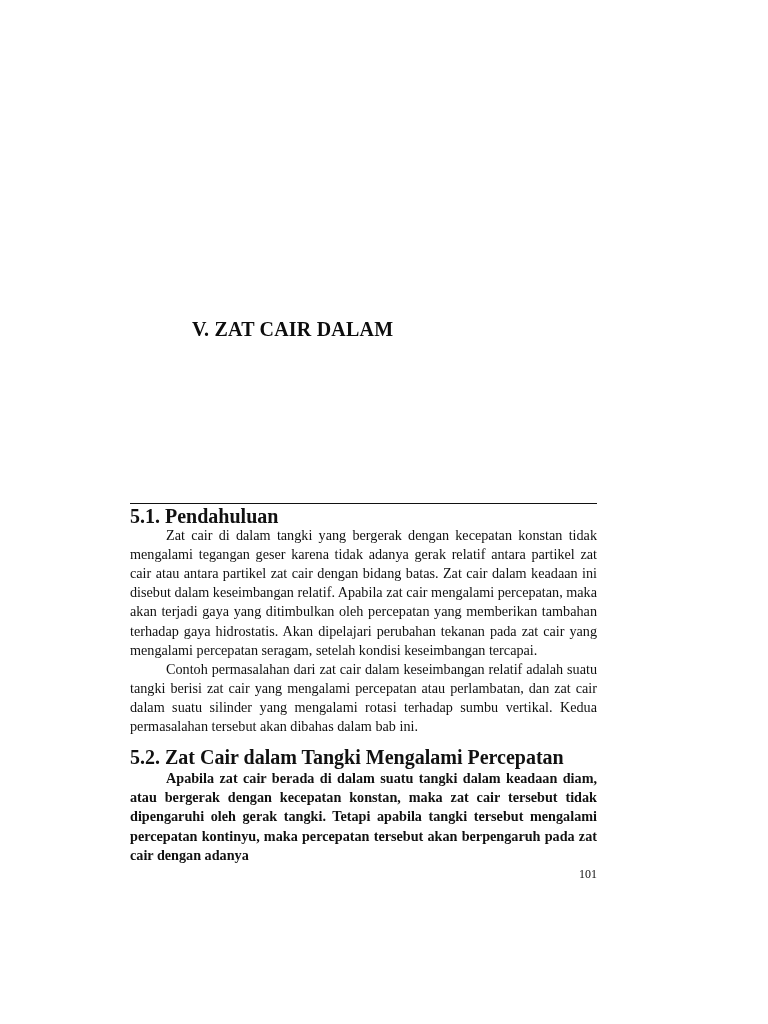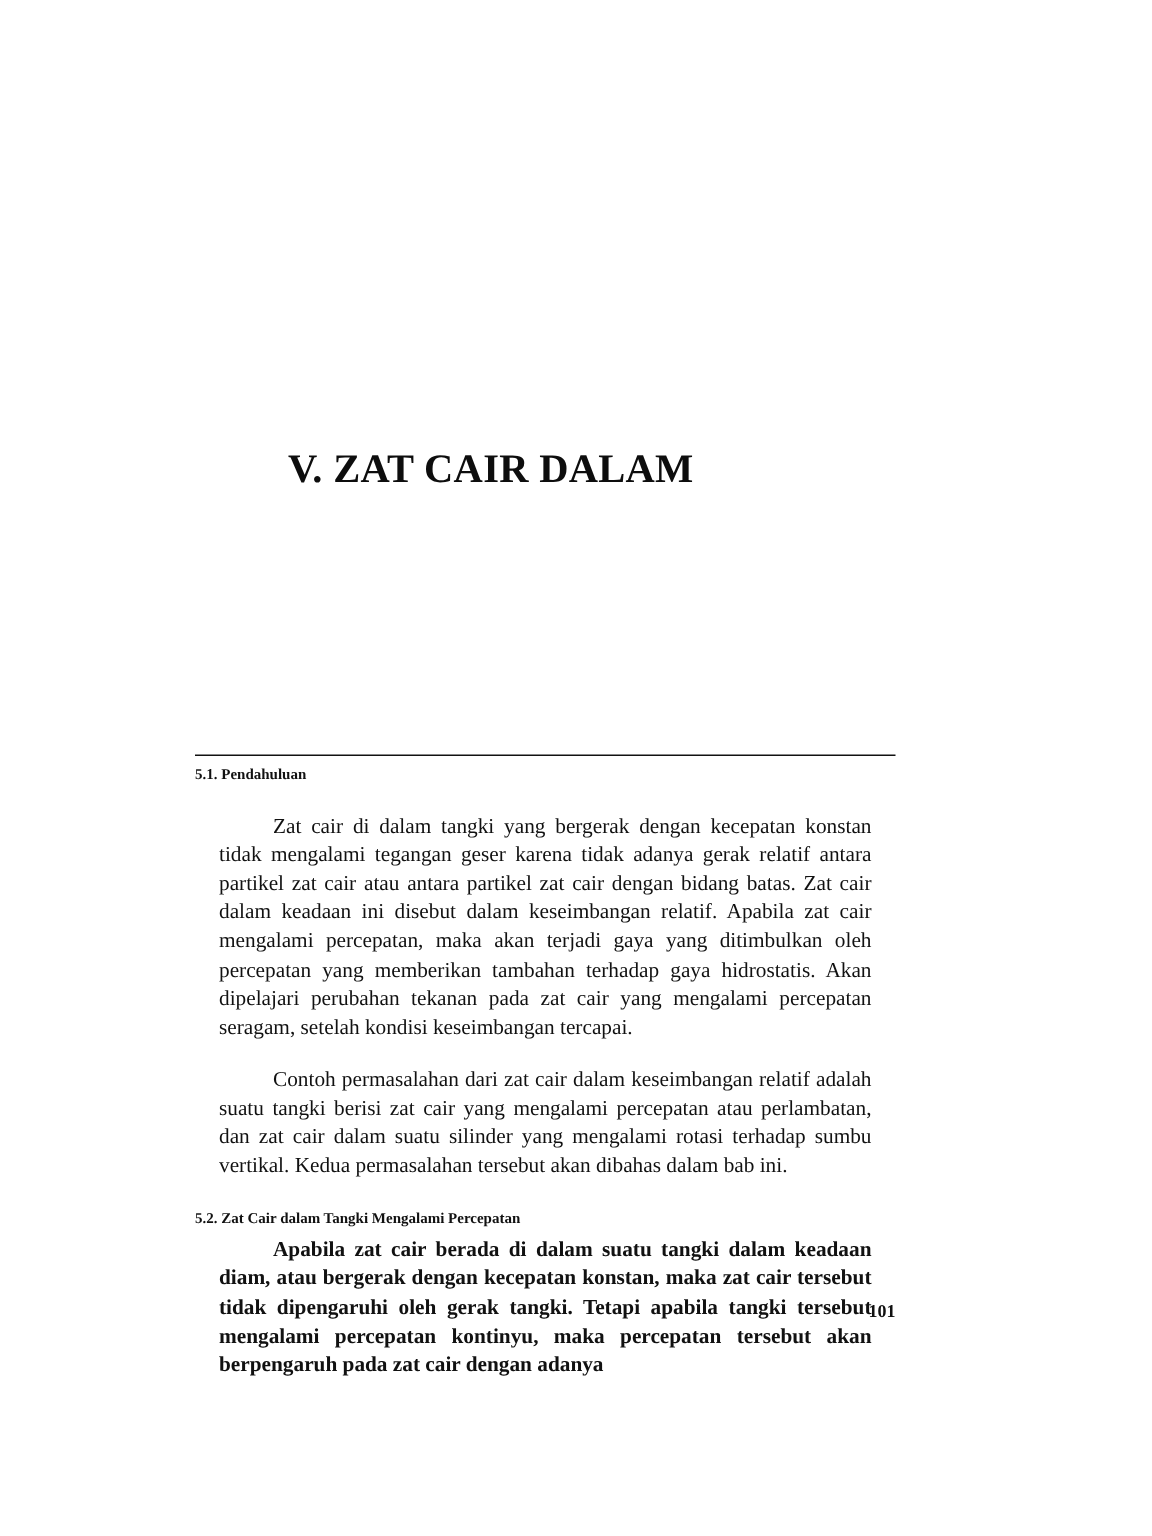--- a/index.html
+++ b/index.html
@@ -11,24 +11,24 @@
       width: 768px;
       height: 1024px;
       position: relative;
       overflow: hidden;
       font-family: "Liberation Serif", "DejaVu Serif", serif;
       color: #111111;
     }
     .chapter-title {
       position: absolute;
       left: 192px;
-      top: 297px;
+      top: 314px;
       margin: 0;
       font-weight: bold;
-      font-size: 27px;
+      font-size: 20px;
       line-height: 30px;
       letter-spacing: 0.2px;
       color: #0d0d0d;
     }
     .chapter-title .line2 {
       display: block;
       padding-left: 36px;
     }
     .chapter-title .line1 {
       display: block;
@@ -45,42 +45,42 @@
       position: absolute;
       left: 130px;
       top: 507px;
       width: 467px;
       font-size: 14.2px;
       line-height: 19.1px;
     }
     .section-heading {
       font-weight: bold;
       margin: 0;
-      font-size: 10px;
+      font-size: 20px;
       line-height: 19.1px;
     }
     .para {
-      margin: 16px;
+      margin: 0;
       text-align: justify;
       text-indent: 36px;
       hyphens: manual;
     }
     .section-heading.s2 {
-      margin-top: 0;
+      margin-top: 12px;
       margin-bottom: 2px;
     }
     .para.first-in-s2 {
       margin-top: 0;
       font-weight: bold;
     }
     .page-number {
       position: absolute;
       left: 579px;
       top: 867px;
-      font-weight: bold;
+      font-weight: normal;
       font-size: 12px;
       color: #111111;
     }
   </style>
 </head>
 <body>
 
 <h1 class="chapter-title">
   <span class="line1">V. ZAT CAIR DALAM</span>
 </h1>

